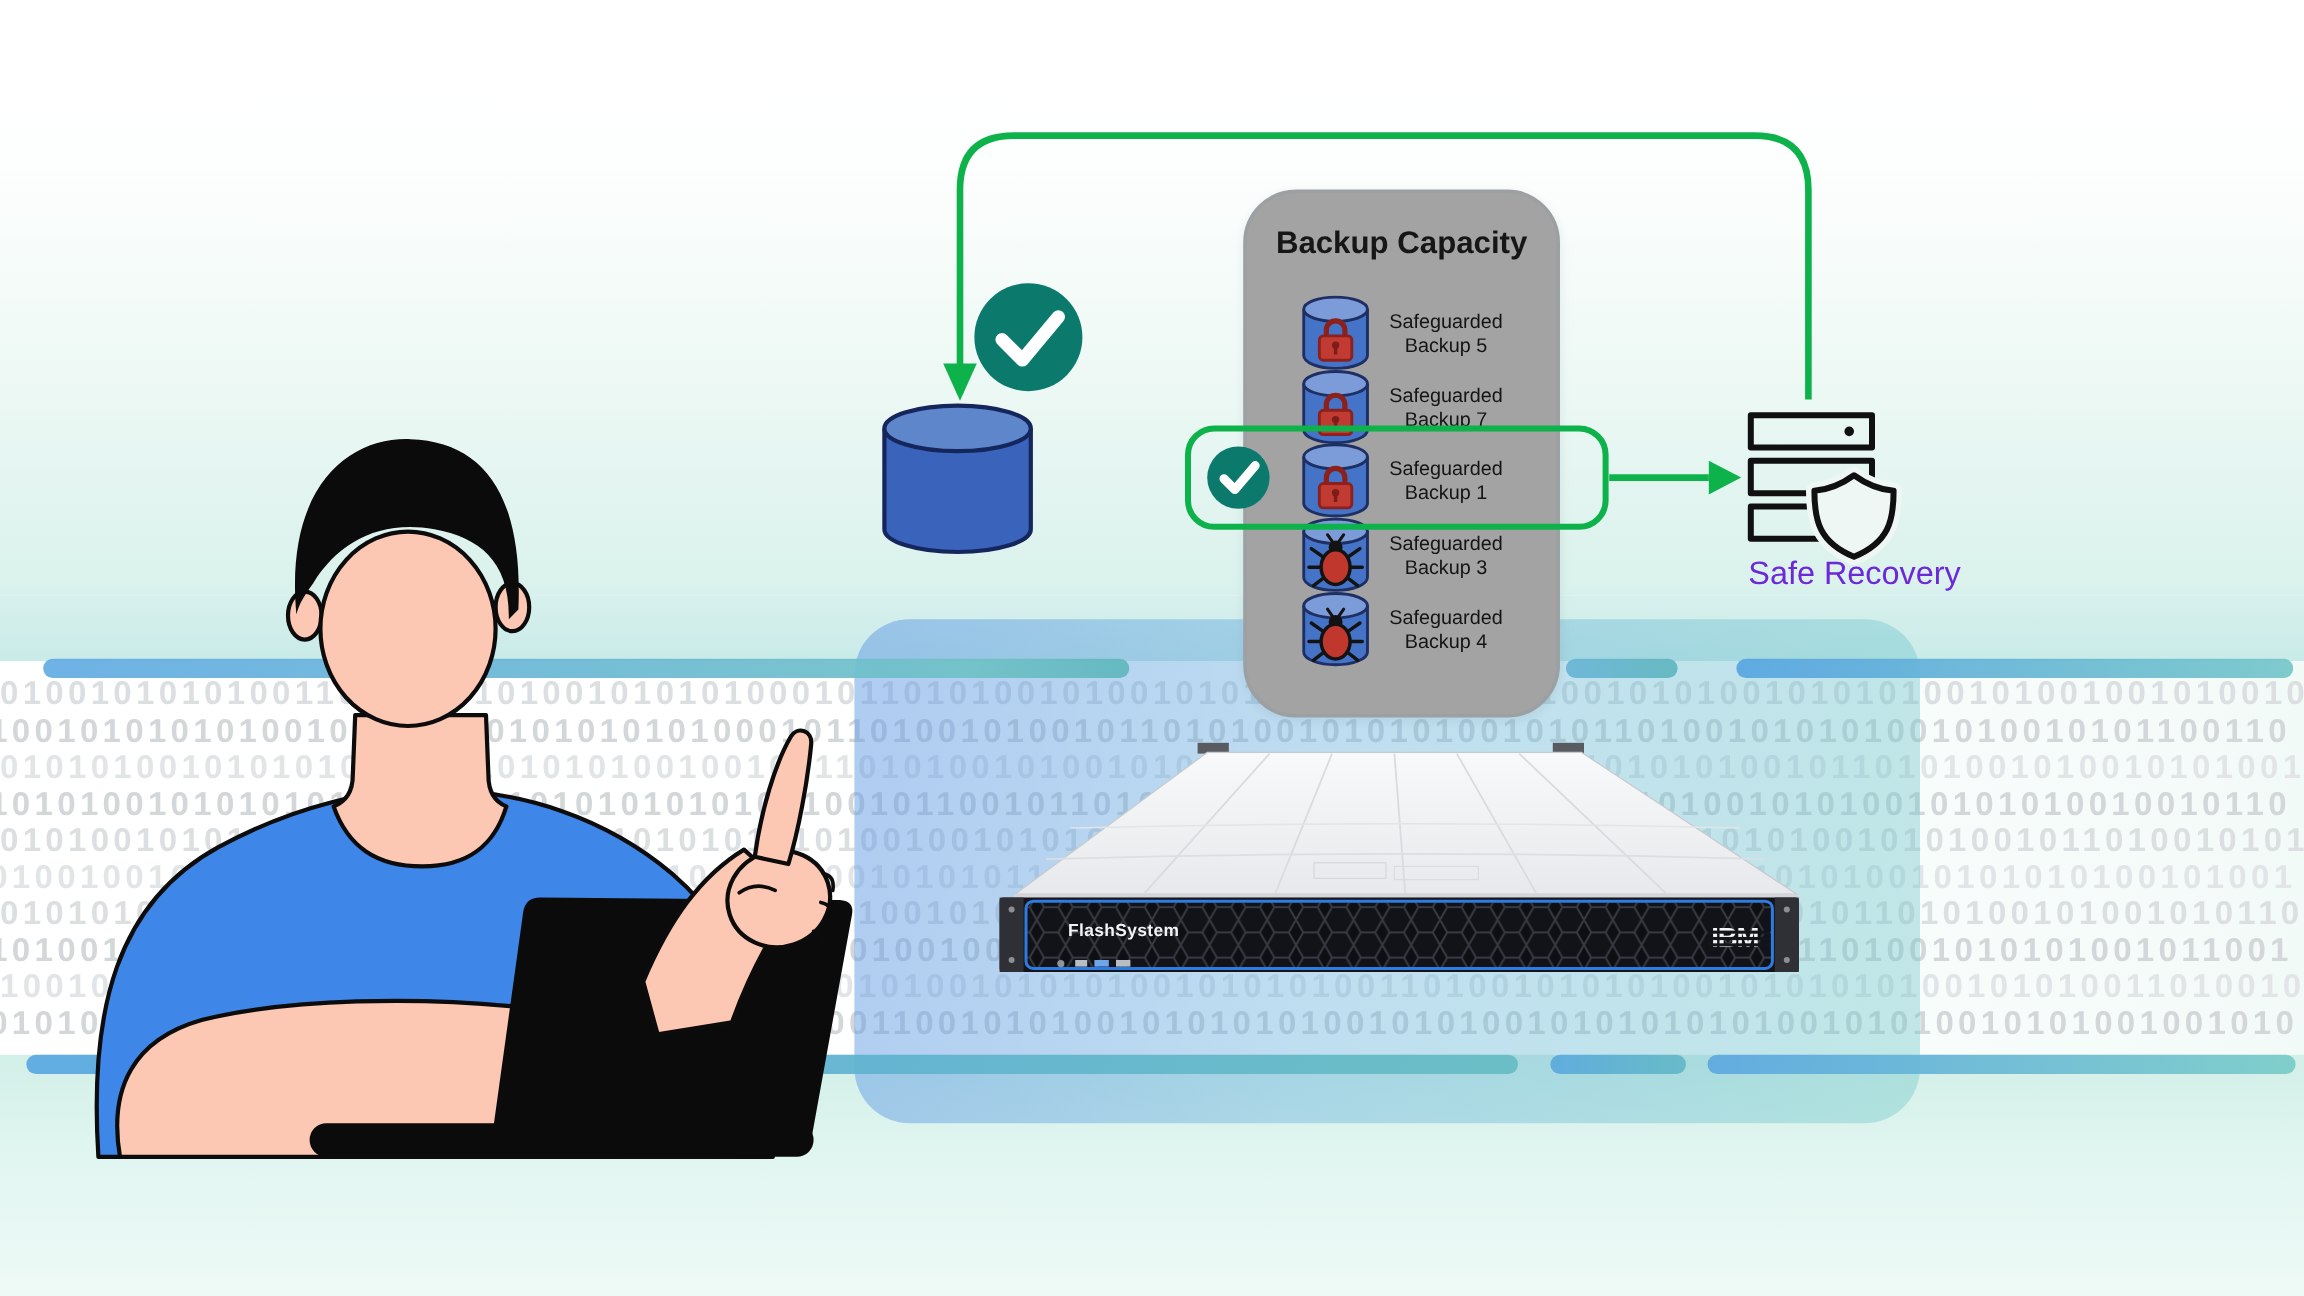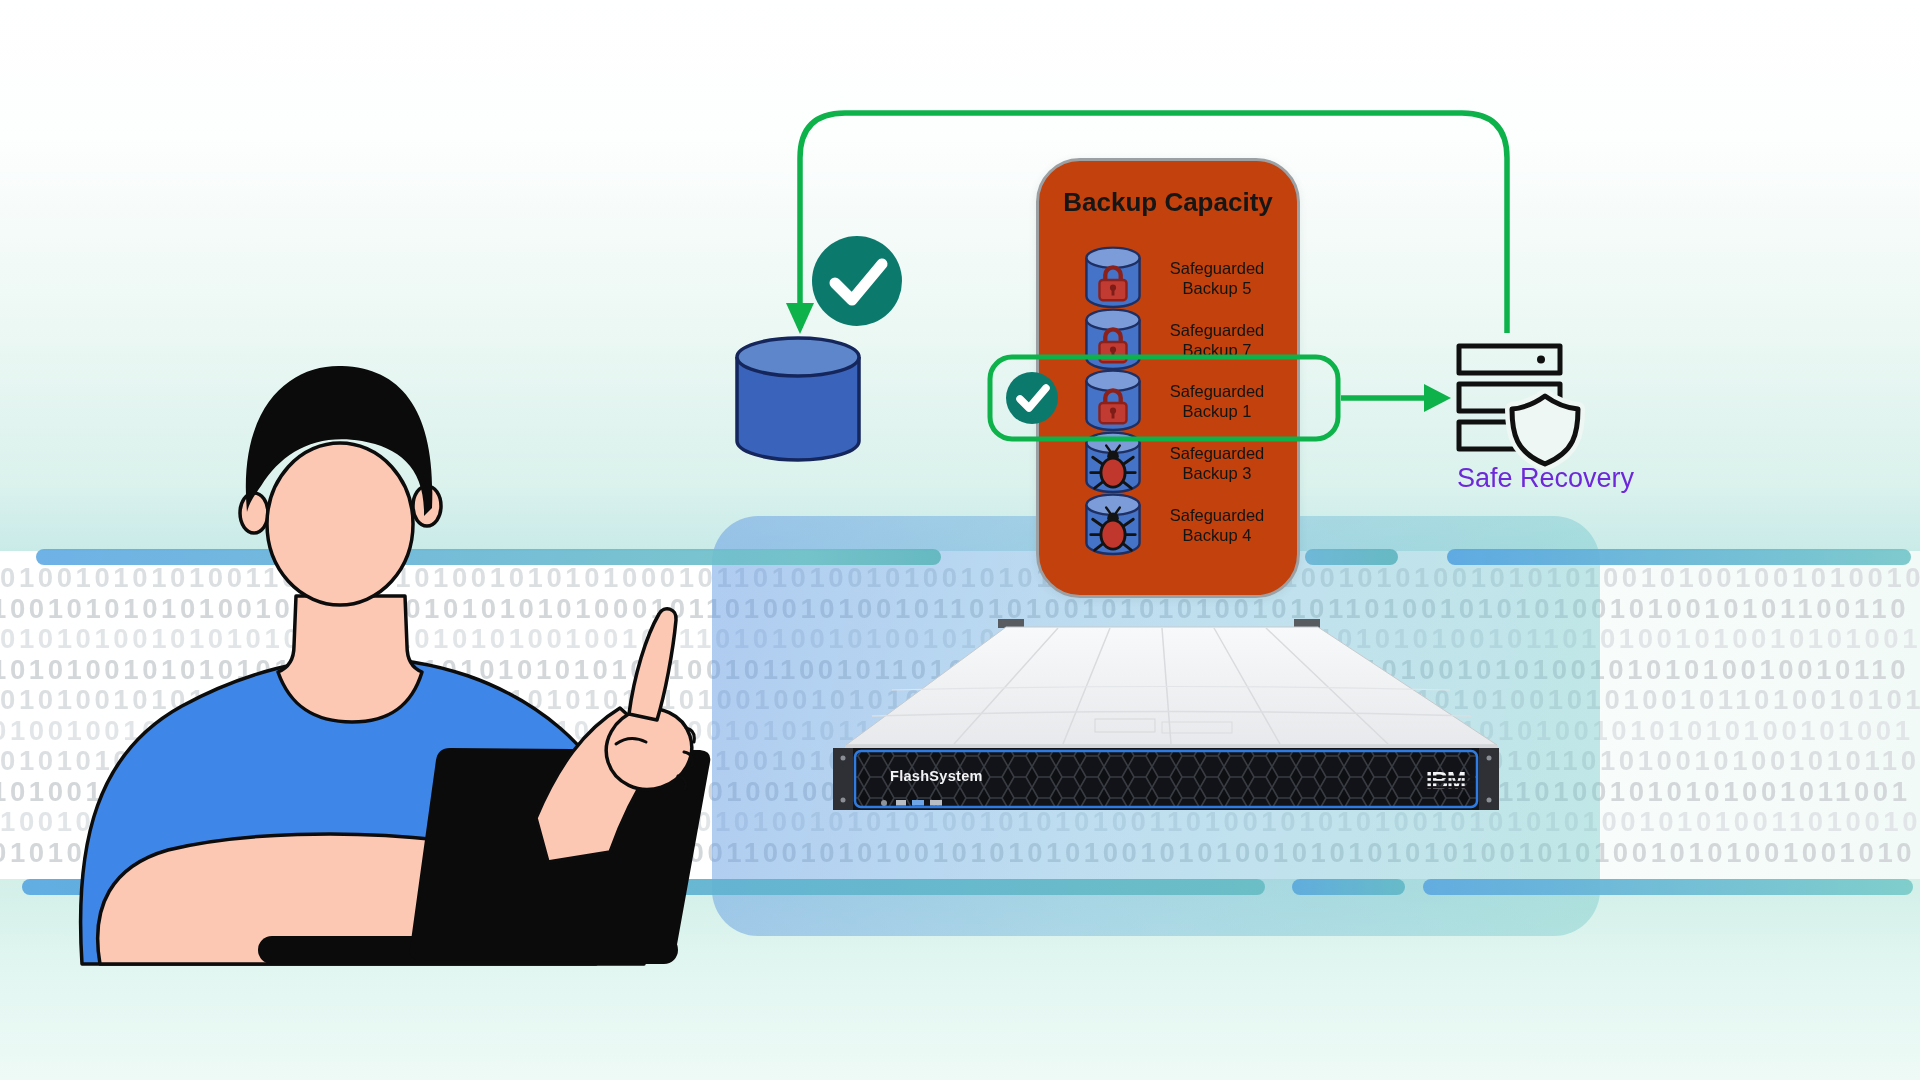--- a/index.html
+++ b/index.html
@@ -27,27 +27,27 @@
   
   .bar{position:absolute;height:16px;border-radius:8px;z-index:3;opacity:.92;}
   .bar.ta{left:36px;top:549px;width:905px;background:linear-gradient(90deg,#62abe4,#6fc1c7 85%,#5fb6bd);}
   .bar.tb{left:1305px;top:549px;width:93px;background:linear-gradient(90deg,#68b4d6,#5fb6bf);}
   .bar.tc{left:1447px;top:549px;width:464px;background:linear-gradient(90deg,#57a5e1,#74c6c9);}
   .bar.ba{left:22px;top:879px;width:1243px;background:linear-gradient(90deg,#58a7e1,#66bcc3);}
   .bar.bb{left:1292px;top:879px;width:113px;background:linear-gradient(90deg,#5aa9dd,#62b8c6);}
   .bar.bc{left:1423px;top:879px;width:490px;background:linear-gradient(90deg,#5ca8e0,#79cbc9);}
   
   .backup-panel{position:absolute;left:1036px;top:158px;width:258px;height:434px;
-    background:#c2410c;border:3px solid #9da0a3;border-radius:44px;z-index:4;
+    background:#a3a3a3;border:3px solid #9da0a3;border-radius:44px;z-index:4;
     box-shadow:0 2px 8px rgba(40,60,70,.08);}
   .bp-title{position:absolute;left:0;top:26px;width:100%;text-align:center;
     font-size:26px;font-weight:700;color:#161616;}
   .bp-item{position:absolute;left:0;width:100%;height:66px;}
   .bp-icon{position:absolute;left:46px;top:0;width:56px;height:66px;}
-  .bp-label{position:absolute;left:102px;top:0;width:152px;height:66px;
+  .bp-label{position:absolute;left:90px;top:0;width:152px;height:66px;
     display:flex;flex-direction:column;justify-content:center;align-items:center;
     font-size:16.5px;font-weight:500;line-height:1.22;color:#141414;text-align:center;}
   
   .overlay{position:absolute;left:0;top:0;width:1920px;height:1080px;z-index:5;pointer-events:none;}
   
   .sr-label{position:absolute;left:1398px;top:463px;width:236px;text-align:right;
     font-size:27px;font-weight:500;color:#6d28d9;z-index:6;}
   .fs-brand{position:absolute;left:866px;top:768px;font-size:14.5px;font-weight:700;
     letter-spacing:.3px;color:#f2f3f5;z-index:6;margin-left:24px;}
 </style>

